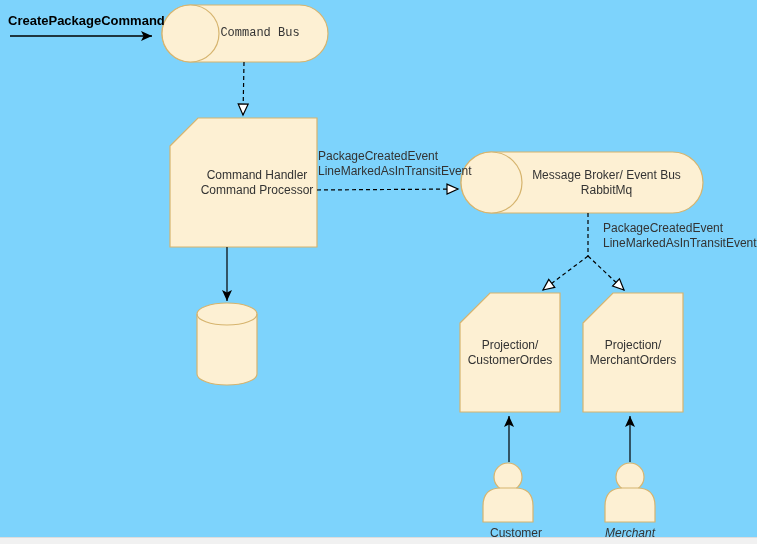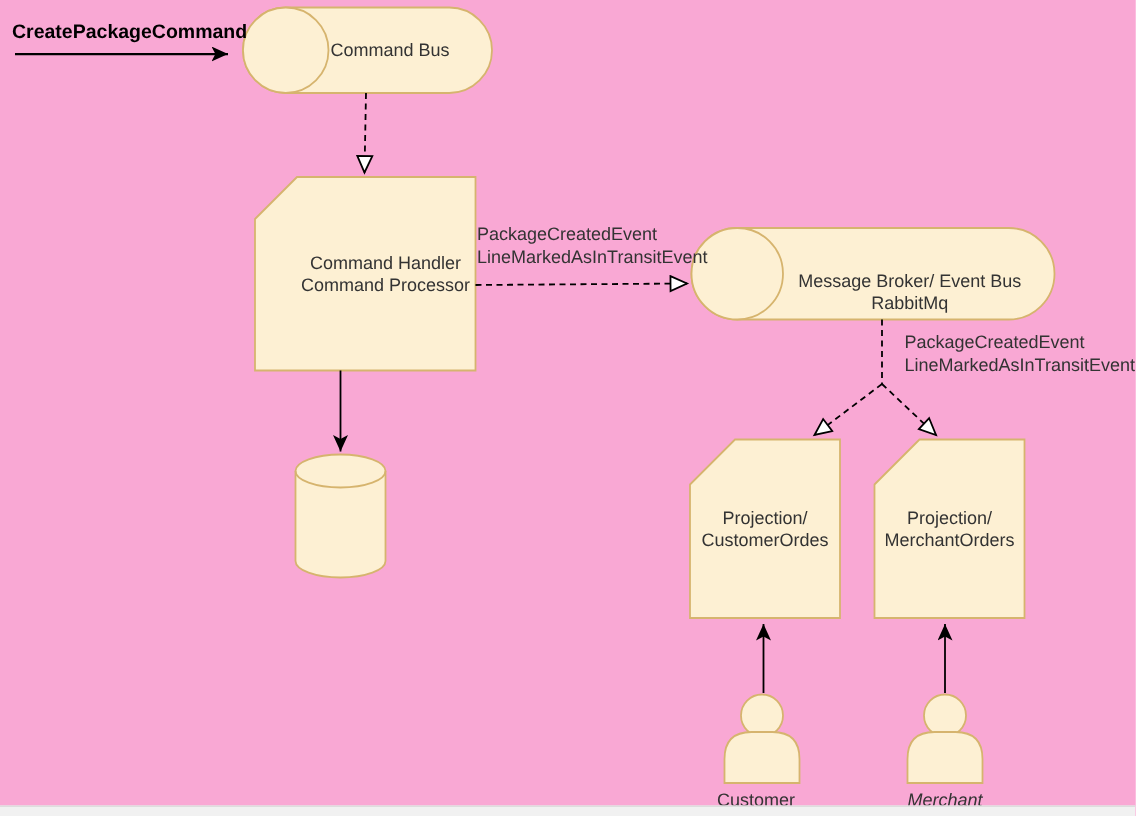--- a/index.html
+++ b/index.html
@@ -1,20 +1,20 @@
 <!DOCTYPE html>
 <html style="--shape-fill: #FDF0D3; --shape-stroke: #D6B46E; --line: #000000; --text: #333333; --scrollbar: #f1f1f1;"><head>
 <meta charset="utf-8">
 <style>
   html,body{margin:0;padding:0;}
   body{font-family:"Liberation Sans", sans-serif;}
   .canvas{
     position:relative;
     width:757px;height:544px;
-    background:#f9a8d4;
+    background:#7dd3fc;
     overflow:hidden;
   }
   svg{position:absolute;left:0;top:0;}
   .shape{fill:var(--shape-fill);stroke:var(--shape-stroke);stroke-width:1.2;}
   .edge{stroke:var(--line);fill:none;stroke-width:1.2;}
   .edge.thick{stroke-width:1.5;}
   .dashed{stroke-dasharray:4 3;}
   .mhead{fill:var(--line);stroke:none;}
   .mopen{fill:#ffffff;stroke:var(--line);stroke-width:1.2;}
   .lbl{
@@ -93,39 +93,39 @@
     </g>
 
     <g>
       <circle class="shape" cx="630" cy="477" r="14"></circle>
       <path class="shape" d="M605,522 L605,506 Q605,488 623,488 L637,488 Q655,488 655,506 L655,522 Z"></path>
     </g>
   </svg>
 
   <div class="lbl bold left" style="left:8px;top:13px;width:160px;height:18px;">CreatePackageCommand</div>
 
-  <div class="lbl" style="left:192px;top:5px;width:136px;height:57px;">Command Bus</div>
+  <div class="lbl" style="left:192px;top:5px;width:136px;height:57px;font-family:Liberation Mono, monospace;">Command Bus</div>
 
   <div class="lbl" style="left:170px;top:118px;width:174px;height:129px;">Command Handler
 Command Processor</div>
 
   <div class="lbl left" style="left:318px;top:149px;width:150px;height:32px;">PackageCreatedEvent
 LineMarkedAsInTransitEvent</div>
 
-  <div class="lbl" style="left:510px;top:152px;width:193px;height:61px;margin-top:12px;">Message Broker/ Event Bus
+  <div class="lbl" style="left:510px;top:152px;width:193px;height:61px;">Message Broker/ Event Bus
 RabbitMq</div>
 
 
   <div class="lbl left" style="left:603px;top:221px;width:152px;height:32px;">PackageCreatedEvent
 LineMarkedAsInTransitEvent</div>
 
   <div class="lbl" style="left:460px;top:293px;width:100px;height:119px;">Projection/
 CustomerOrdes</div>
 
   <div class="lbl" style="left:583px;top:293px;width:100px;height:119px;">Projection/
 MerchantOrders</div>
 
-  <div class="lbl" style="left:464px;top:525px;width:80px;height:16px;text-align:center;">Customer</div>
+  <div class="lbl" style="left:476px;top:525px;width:80px;height:16px;text-align:center;">Customer</div>
 
   <div class="lbl" style="left:590px;top:525px;width:80px;height:16px;font-style:italic;">Merchant</div>
 
   <div class="bottom-strip"></div>
 </div>
 
 </body></html>

